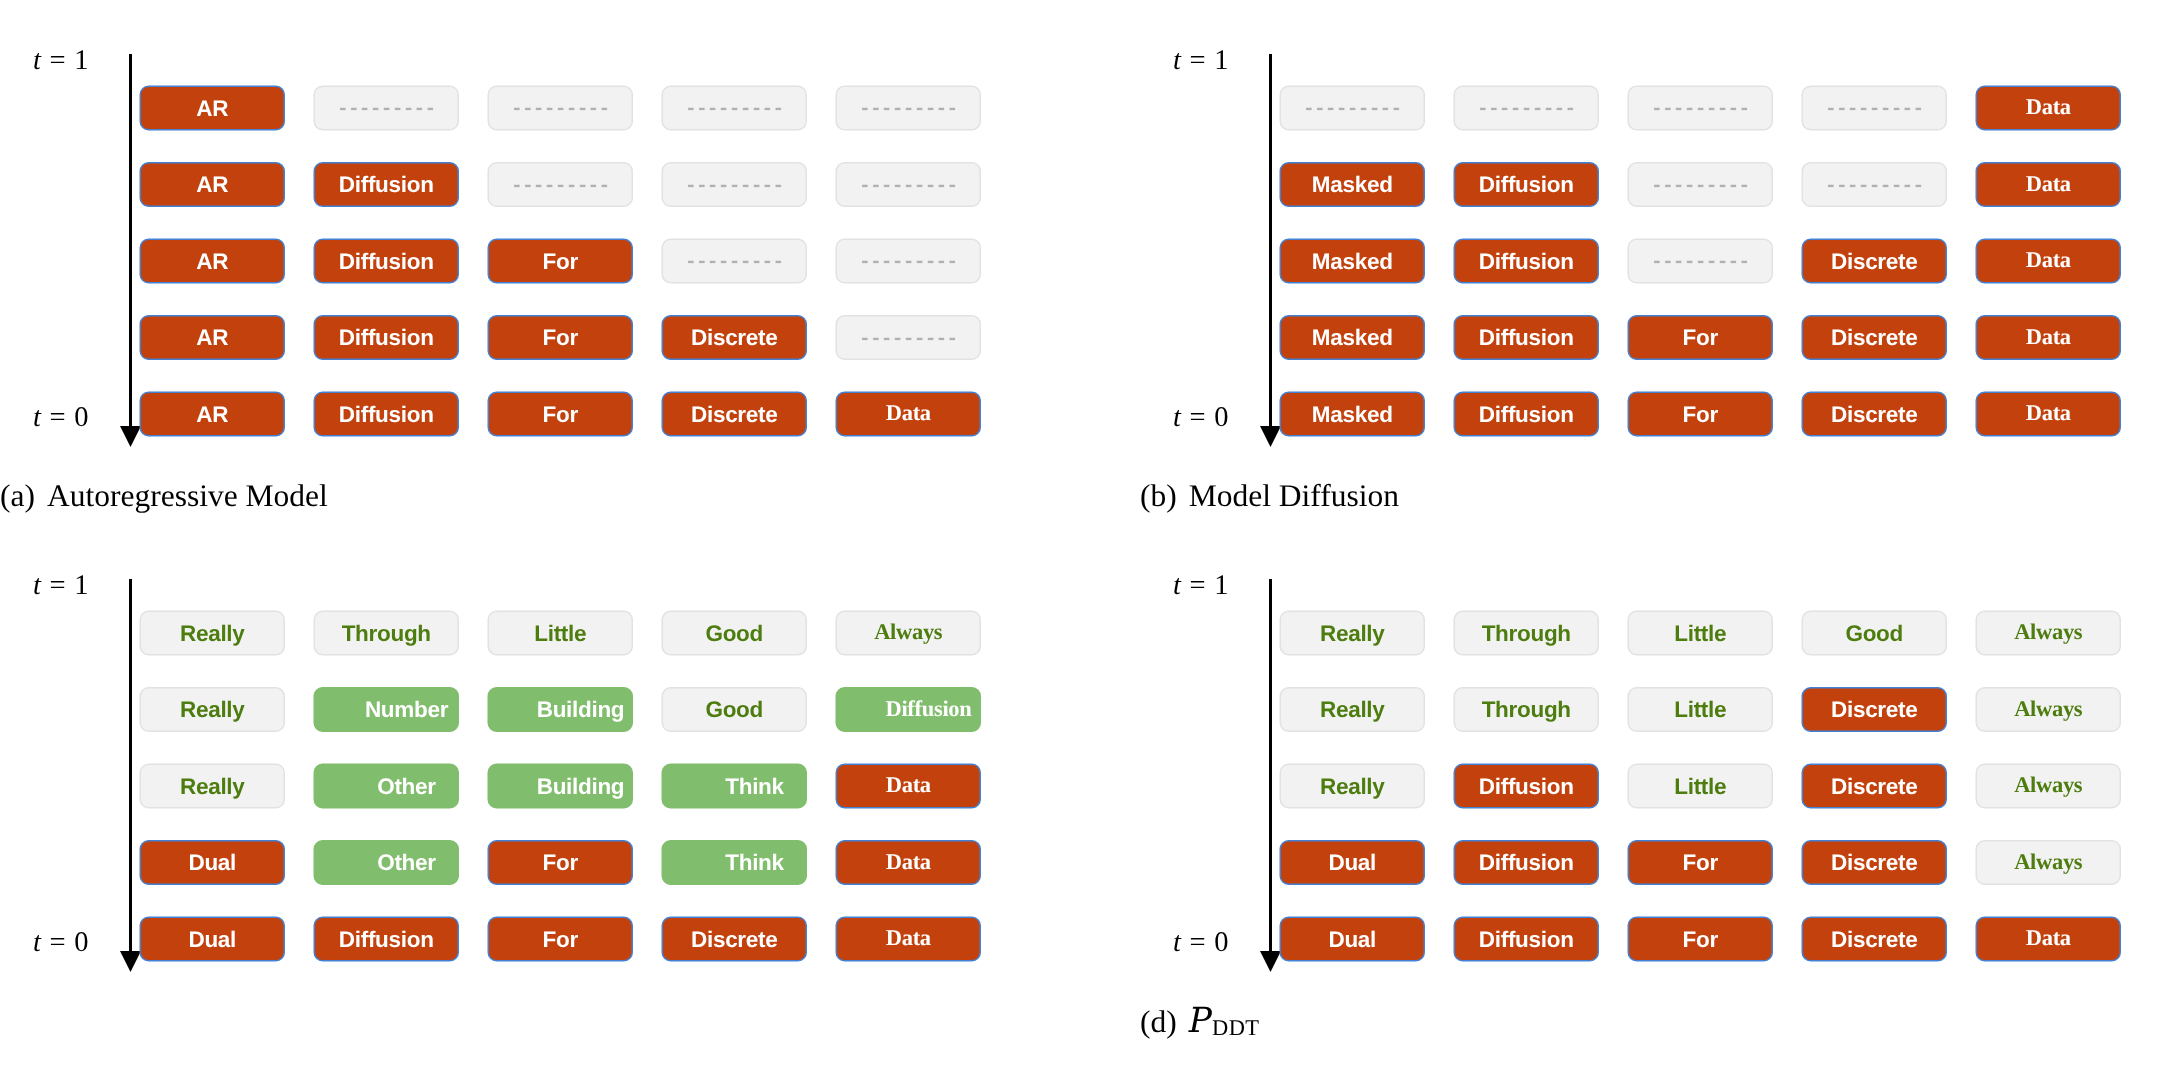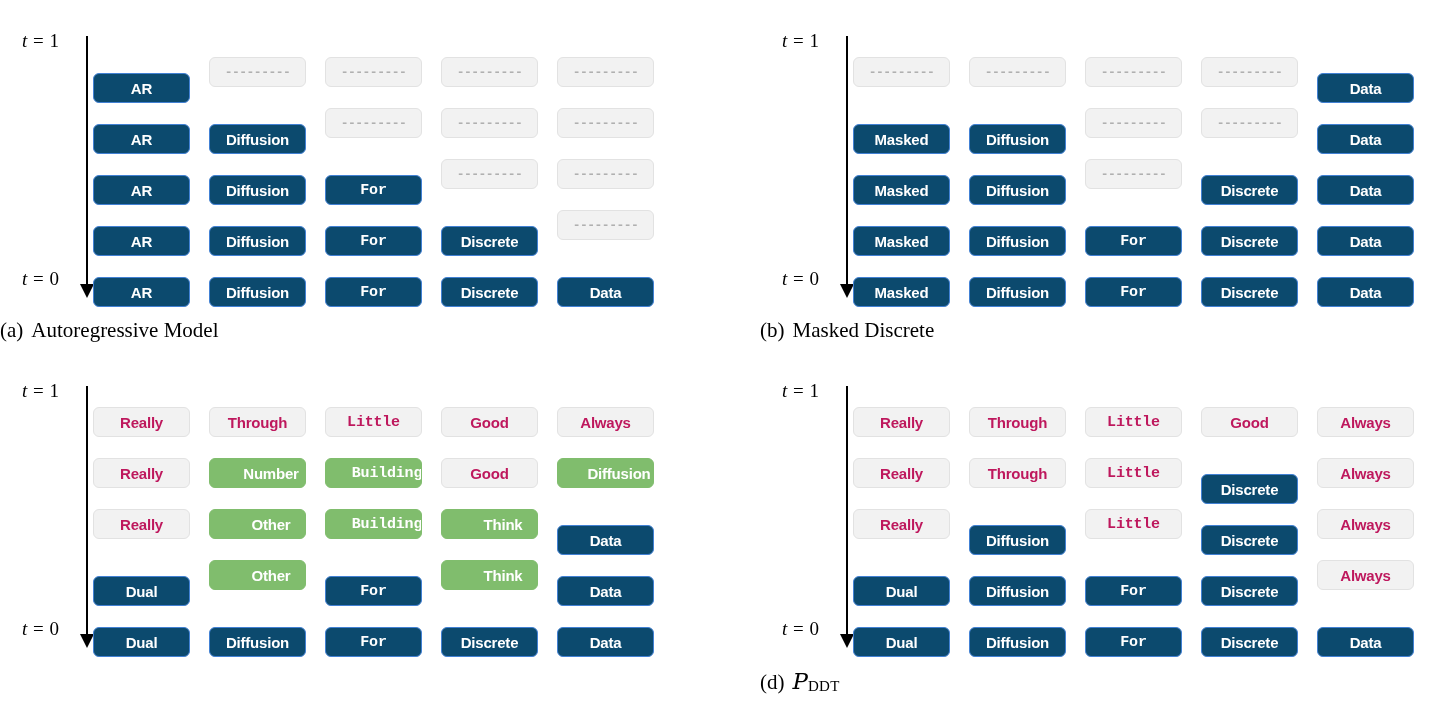--- a/index.html
+++ b/index.html
@@ -101,41 +101,40 @@
     font-family: "Liberation Sans", sans-serif;
     font-size: 15px;
     font-weight: bold;
     letter-spacing: -0.2px;
     line-height: 1;
     overflow: hidden;
     white-space: nowrap;
   }
   .col-0 { left: 0px;   }
   .col-1 { left: 116px; }
-  .col-2 { left: 232px; font-family: Liberation Mono, monospace; }
+  .col-2 { left: 232px; }
   .col-3 { left: 348px; }
-  .col-4 { left: 464px; }
+  .col-4 { left: 464px; font-family: Liberation Serif, serif; }
 
   
   .cell.blue {
-    background: #0c4a6e;
+    background: #c2410c;
     border: 1px solid #4281d4;
     color: #ffffff;
-    margin-top: 16px;
   }
   .cell.green {
     background: #80bd6d;
     border: 1px solid #80bd6d;
     color: #ffffff;
     padding-left: 27px;
   }
   .cell.gray {
     background: #f2f2f2;
     border: 1px solid #e2e2e2;
-    color: #be185d;
+    color: #4d7c0f;
   }
   .cell.mask {
     background: #f2f2f2;
     border: 1px solid #e2e2e2;
     color: #b0b0b0;
     font-family: "Liberation Mono", "DejaVu Sans Mono", monospace;
     font-size: 13px;
     font-weight: bold;
     letter-spacing: -0.5px;
   }
@@ -268,21 +267,21 @@
       </div>
       <div class="row row-4">
         <div class="cell blue col-0">Masked</div>
         <div class="cell blue col-1">Diffusion</div>
         <div class="cell blue col-2">For</div>
         <div class="cell blue col-3">Discrete</div>
         <div class="cell blue col-4">Data</div>
       </div>
     </div>
     <div class="caption">
-      <span class="tag">(b)</span><span>Masked Discrete</span>
+      <span class="tag">(b)</span><span>Model Diffusion</span>
     </div>
   </div>
 
   <div class="panel panel-c">
     <div class="axis"></div>
     <div class="axis-head"></div>
     <div class="axis-label axis-label-top">
       <span>t</span>
       <span class="op">=</span>
       <span class="num">1</span>

